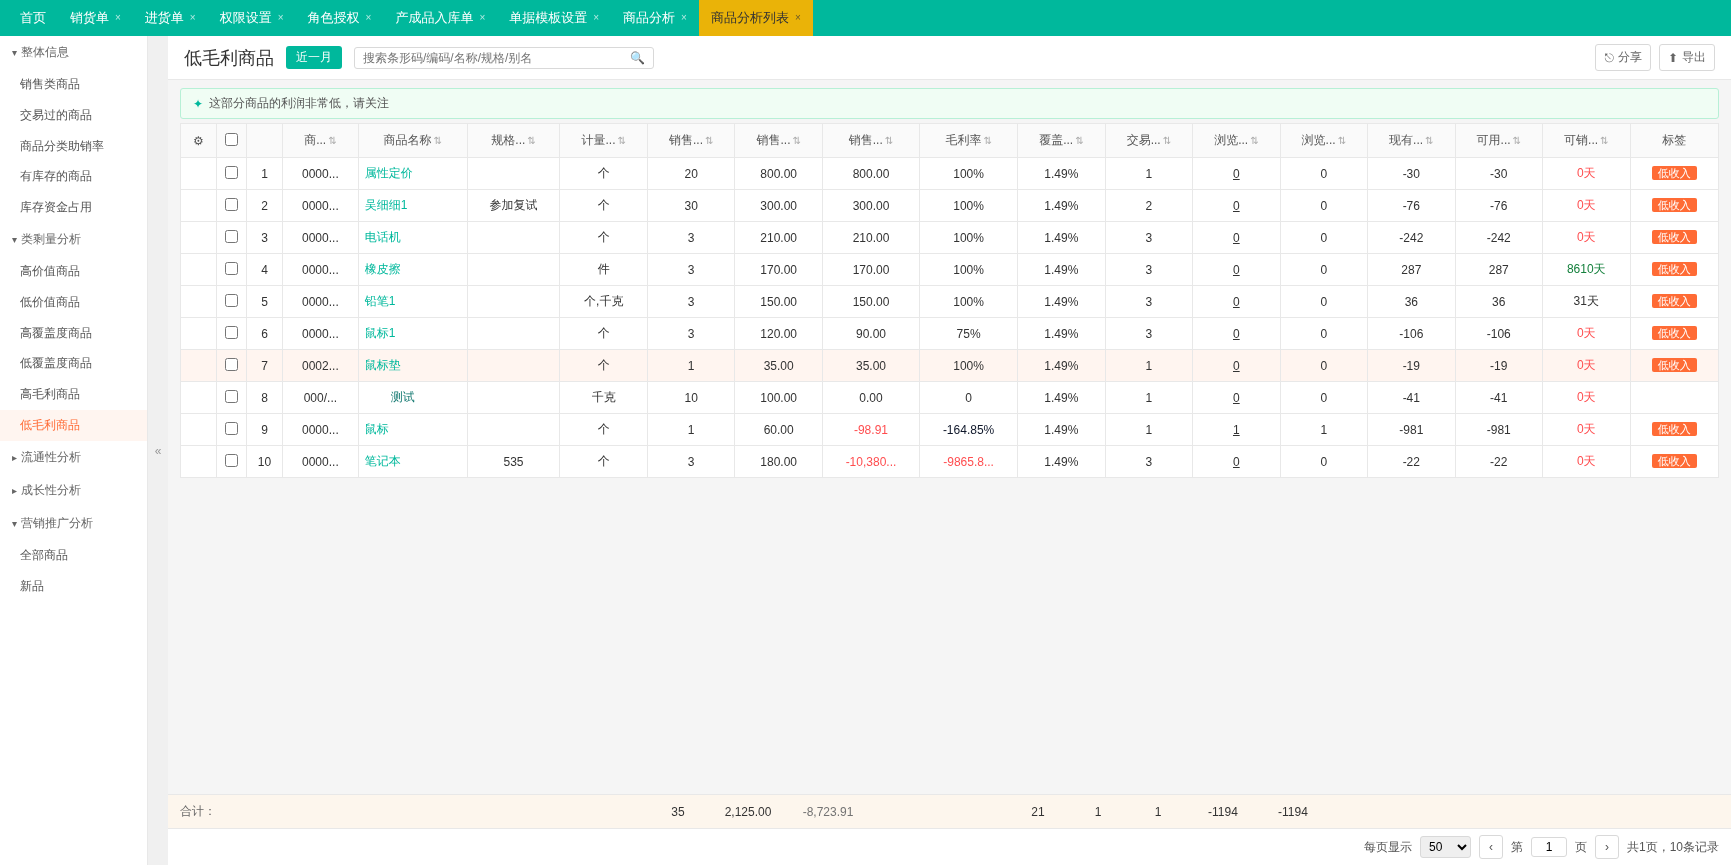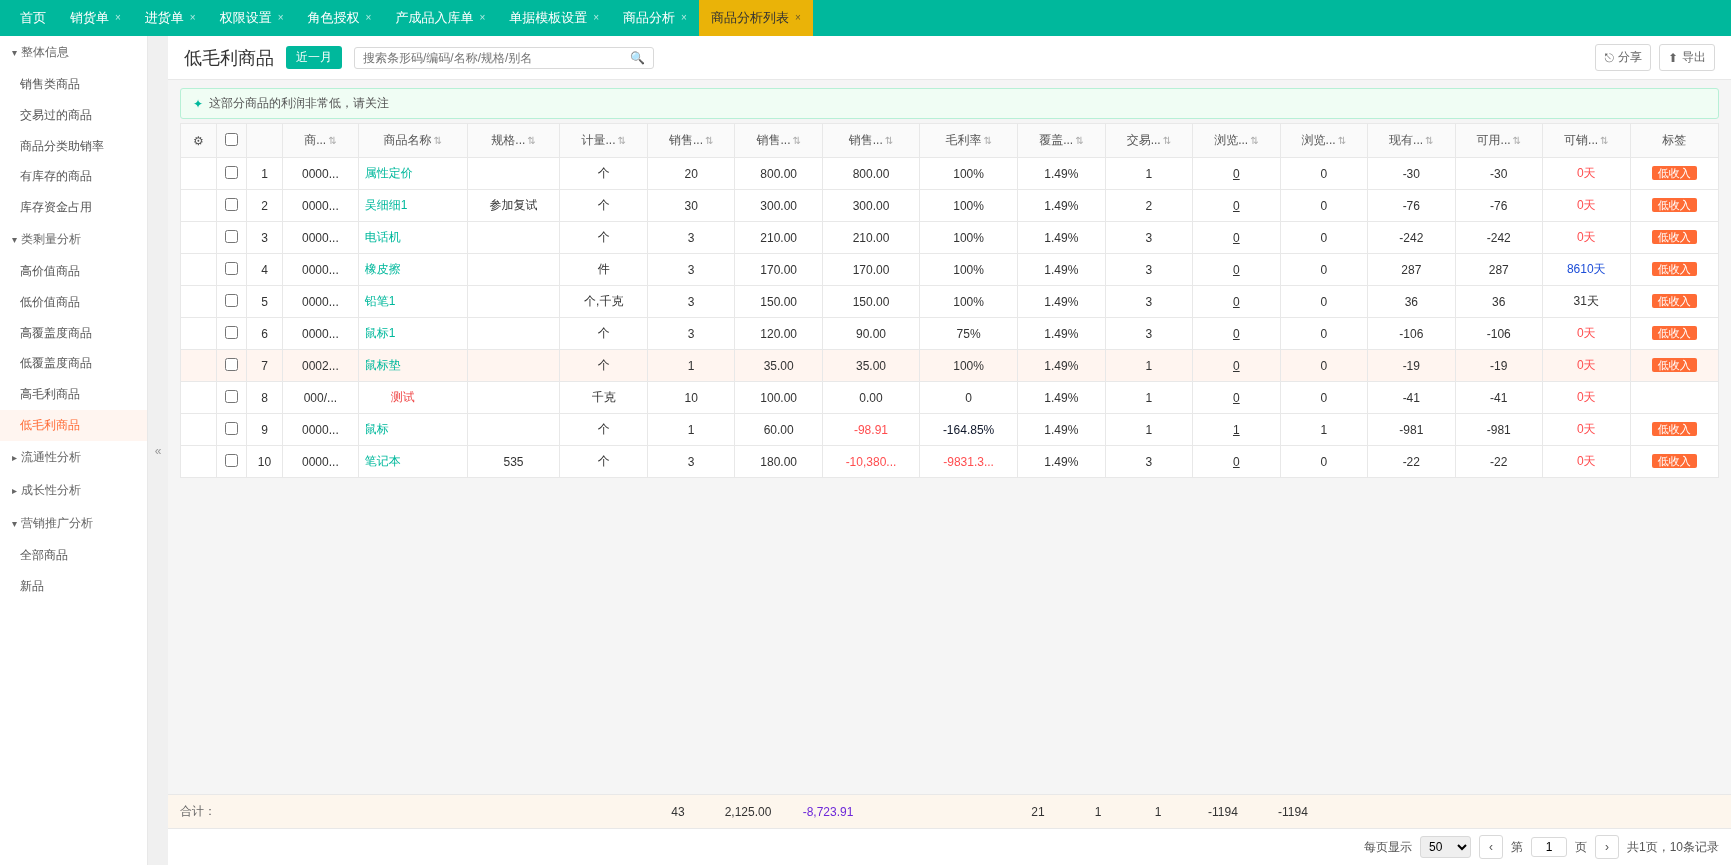--- a/index.html
+++ b/index.html
@@ -467,21 +467,21 @@
       <td>3</td>
       <td>170.00</td>
       <td style="color:#333">170.00</td>
       <td style="color:#333">100%</td>
       <td>1.49%</td>
       <td>3</td>
       <td><span class="link-underline">0</span></td>
       <td>0</td>
       <td>287</td>
       <td>287</td>
-      <td style="color:#1d4ed8">8610天</td>
+      <td style="color:#15803d">8610天</td>
       <td><span class="tag-badge">低收入</span></td>
     </tr>
             <tr>
       <td></td>
       <td><input type="checkbox" style=""></td>
       <td>5</td>
       <td>0000...</td>
       <td style="text-align:left;color:#00b89c;cursor:pointer;">铅笔1</td>
       <td></td>
       <td>个,千克</td>
@@ -538,21 +538,21 @@
       <td>-19</td>
       <td>-19</td>
       <td style="color:#ff4d4f">0天</td>
       <td><span class="tag-badge">低收入</span></td>
     </tr>
             <tr>
       <td></td>
       <td><input type="checkbox" style=""></td>
       <td>8</td>
       <td>000/...</td>
-      <td style="text-align:left;color:#ef4444;cursor:pointer;padding-left:32px;">测试</td>
+      <td style="text-align:left;color:#0f766e;cursor:pointer;padding-left:32px;">测试</td>
       <td></td>
       <td>千克</td>
       <td>10</td>
       <td>100.00</td>
       <td style="color:#333">0.00</td>
       <td style="color:#333">0</td>
       <td>1.49%</td>
       <td>1</td>
       <td><span class="link-underline">0</span></td>
       <td>0</td>
@@ -586,21 +586,21 @@
       <td></td>
       <td><input type="checkbox" style=""></td>
       <td>10</td>
       <td>0000...</td>
       <td style="text-align:left;color:#00b89c;cursor:pointer;">笔记本</td>
       <td>535</td>
       <td>个</td>
       <td>3</td>
       <td>180.00</td>
       <td style="color:#ff4d4f">-10,380...</td>
-      <td style="color:#ff4d4f">-9831.3...</td>
+      <td style="color:#ff4d4f">-9865.8...</td>
       <td>1.49%</td>
       <td>3</td>
       <td><span class="link-underline">0</span></td>
       <td>0</td>
       <td>-22</td>
       <td>-22</td>
       <td style="color:#ff4d4f">0天</td>
       <td><span class="tag-badge">低收入</span></td>
     </tr>
           </tbody>
@@ -611,23 +611,23 @@
       <span class="total-label">合计：</span>
       <div style="display:flex;gap:0;flex:1;align-items:center;">
 
         <div style="min-width:36px;"></div>
         <div style="min-width:30px;"></div>
         <div style="min-width:36px;"></div>
         <div style="min-width:70px;"></div>
         <div style="min-width:100px;"></div>
         <div style="min-width:70px;"></div>
         <div style="min-width:70px;"></div>
-        <div class="total-cell" style="min-width:60px;">43</div>
+        <div class="total-cell" style="min-width:60px;">35</div>
         <div class="total-cell" style="min-width:80px;">2,125.00</div>
-        <div class="total-cell" style="min-width:80px;color:#6d28d9;">-8,723.91</div>
+        <div class="total-cell" style="min-width:80px;color:#737373;">-8,723.91</div>
         <div style="min-width:70px;"></div>
         <div style="min-width:70px;"></div>
         <div class="total-cell" style="min-width:60px;">21</div>
         <div class="total-cell" style="min-width:60px;">1</div>
         <div class="total-cell" style="min-width:60px;">1</div>
         <div class="total-cell" style="min-width:70px;">-1194</div>
         <div class="total-cell" style="min-width:70px;">-1194</div>
       </div>
     </div>
 

